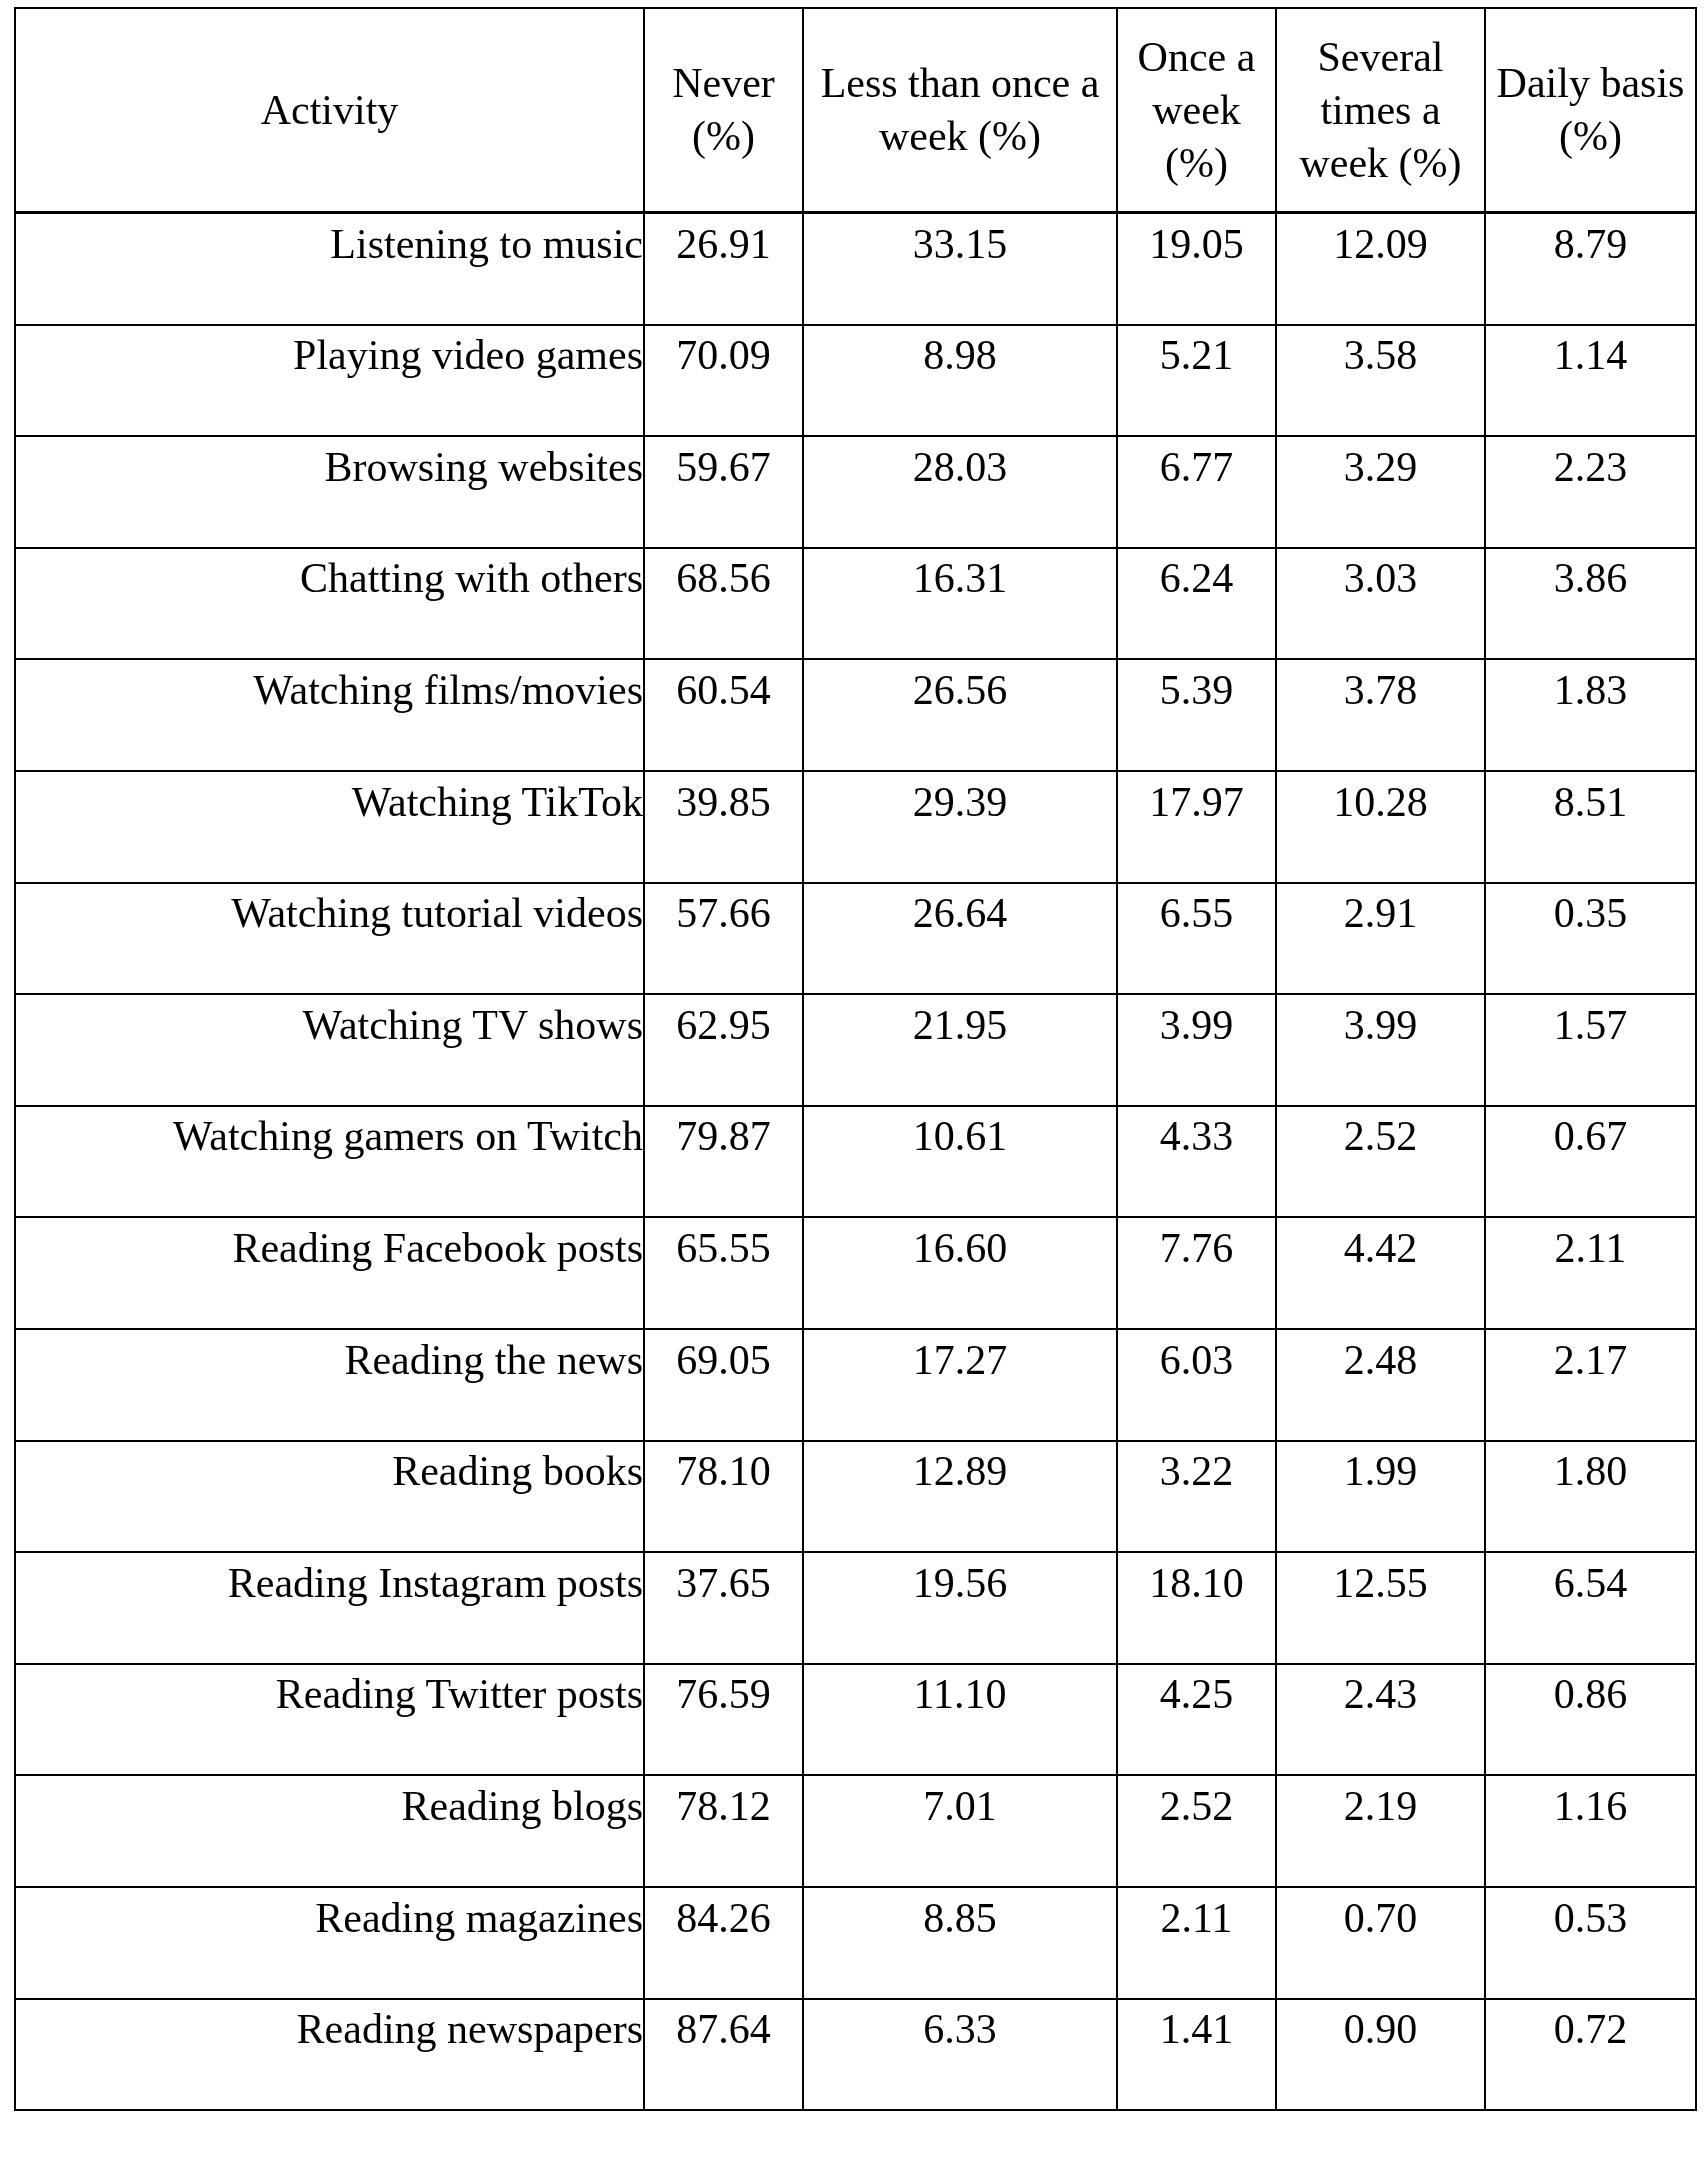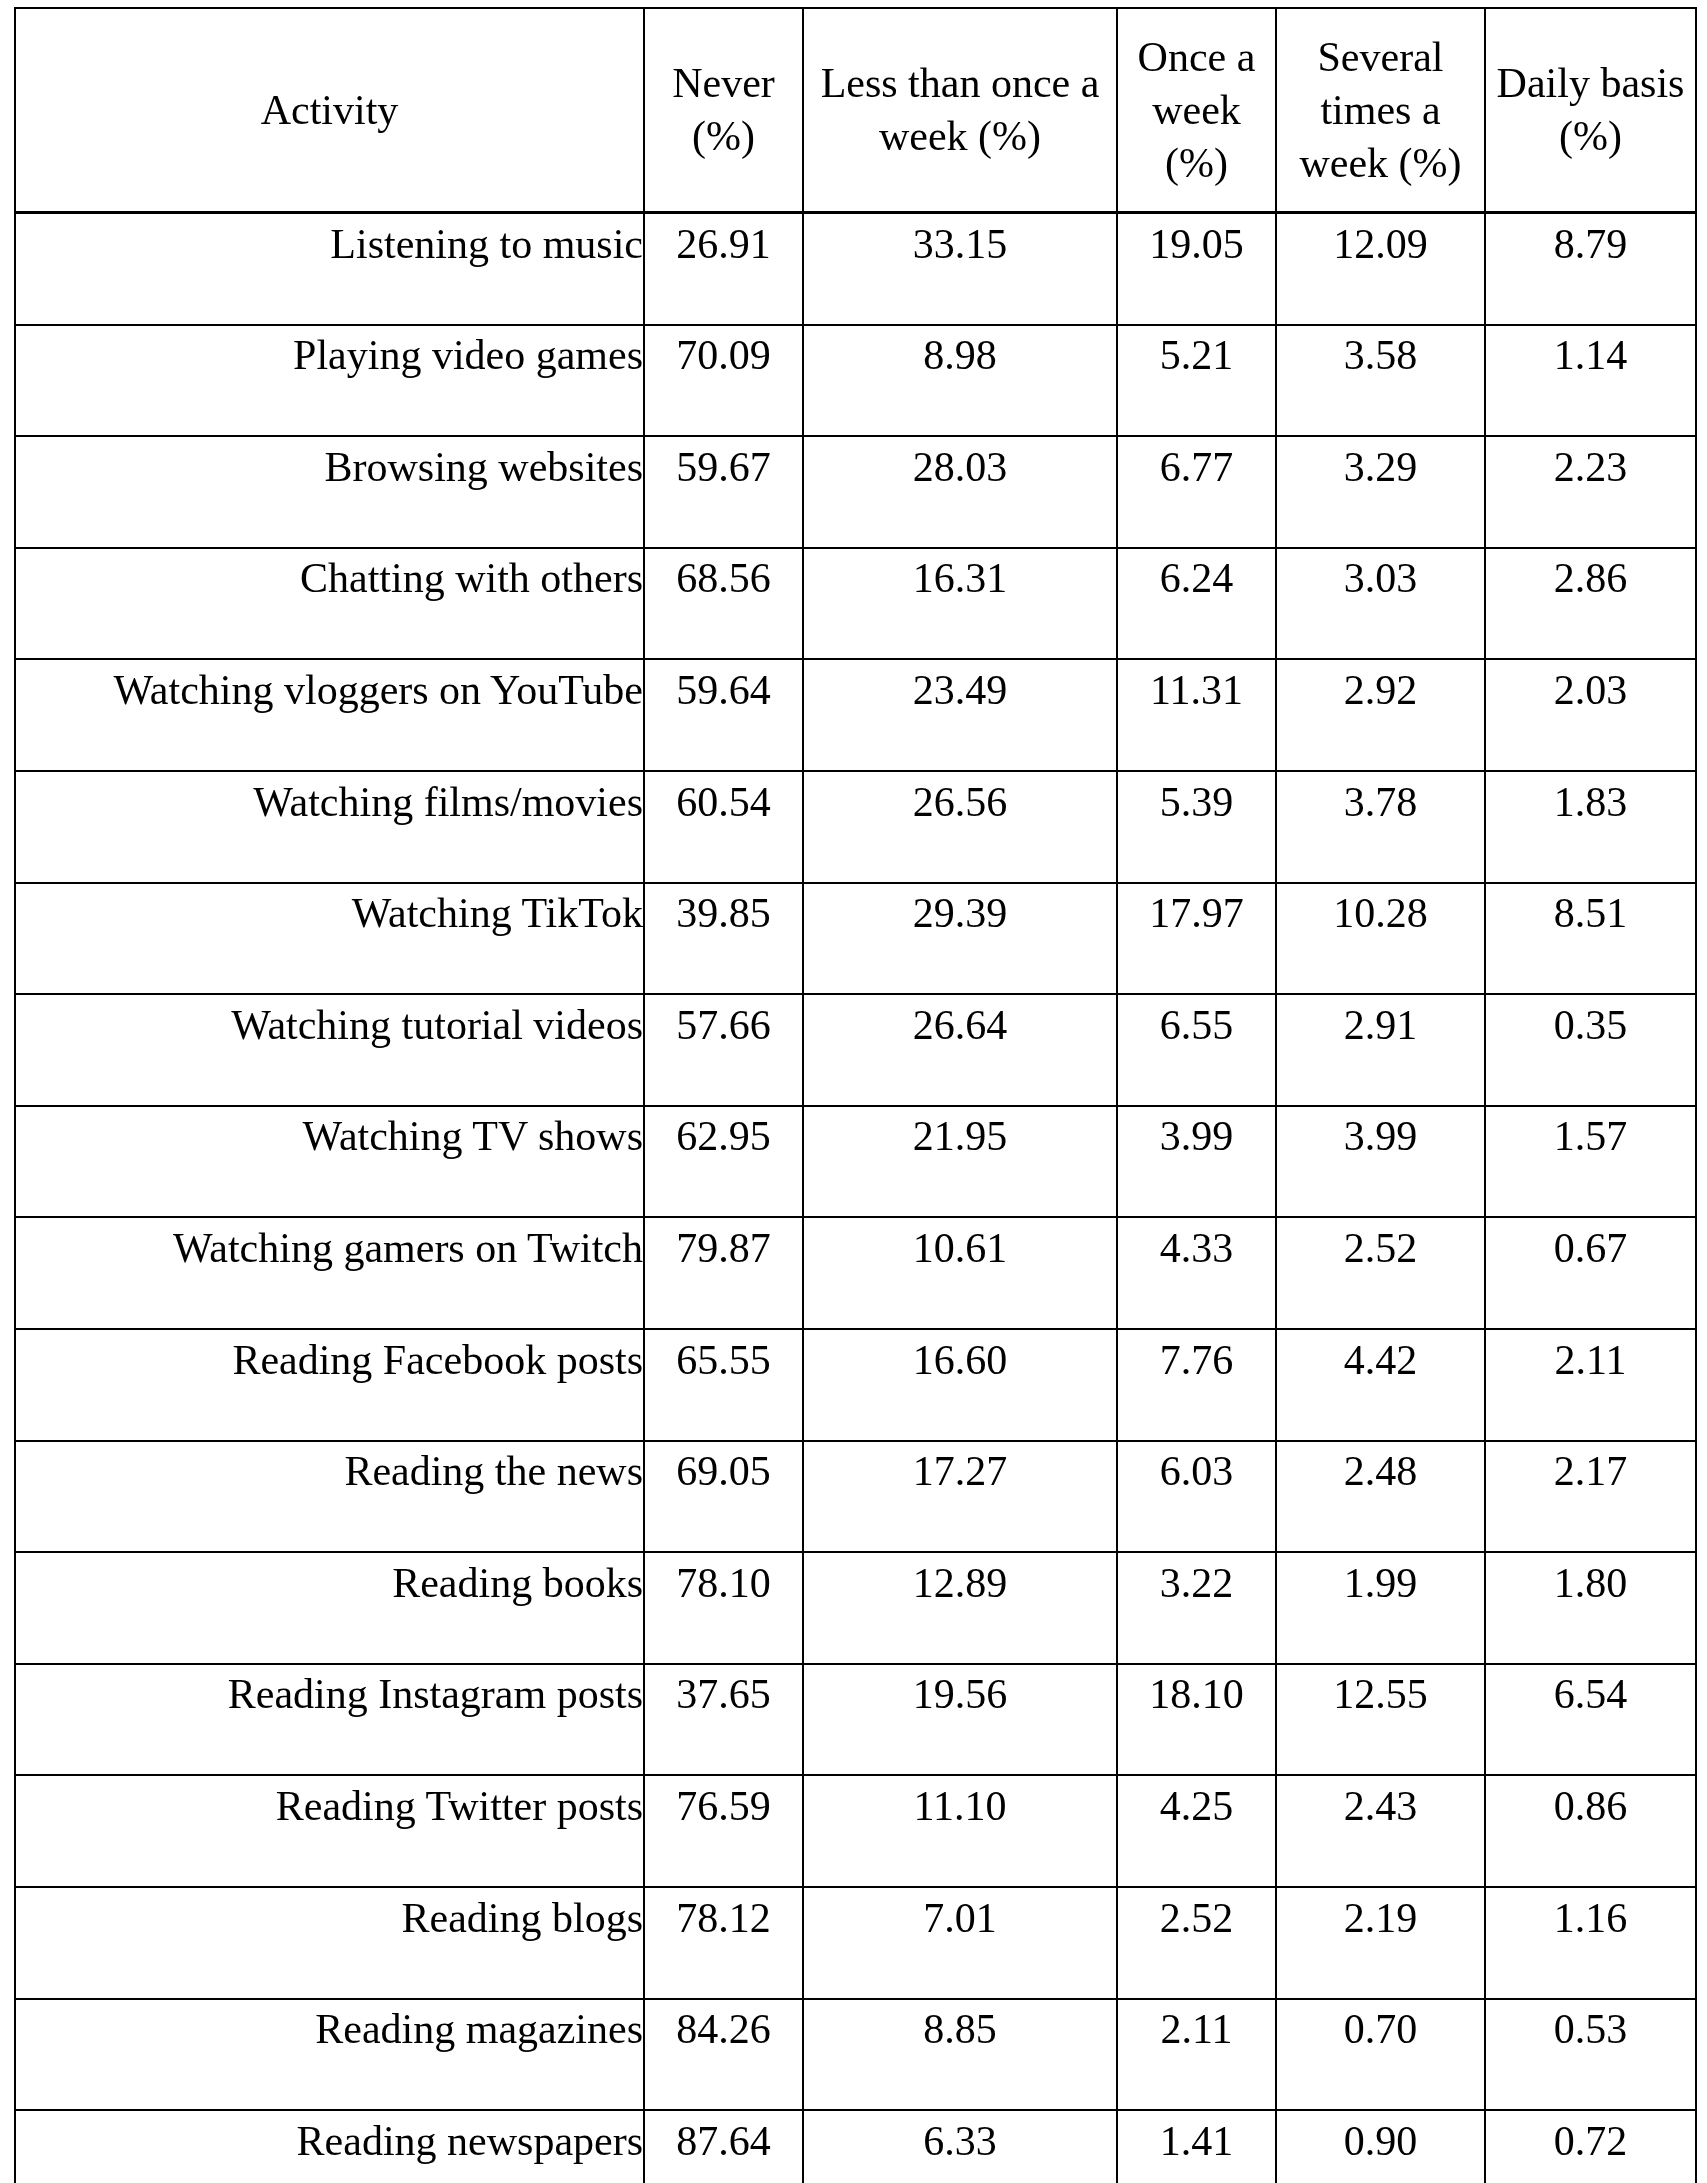--- a/index.html
+++ b/index.html
@@ -112,29 +112,21 @@
           <td class="num">6.77</td>
           <td class="num">3.29</td>
           <td class="num">2.23</td>
         </tr>
         <tr>
           <td class="activity">Chatting with others</td>
           <td class="num">68.56</td>
           <td class="num">16.31</td>
           <td class="num">6.24</td>
           <td class="num">3.03</td>
-          <td class="num">2.86</td>
-        </tr>
-        <tr>
-          <td class="activity">Watching vloggers on YouTube</td>
-          <td class="num">59.64</td>
-          <td class="num">23.49</td>
-          <td class="num">11.31</td>
-          <td class="num">2.92</td>
-          <td class="num">2.03</td>
+          <td class="num">3.86</td>
         </tr>
         <tr>
           <td class="activity">Watching films/movies</td>
           <td class="num">60.54</td>
           <td class="num">26.56</td>
           <td class="num">5.39</td>
           <td class="num">3.78</td>
           <td class="num">1.83</td>
         </tr>
         <tr>

